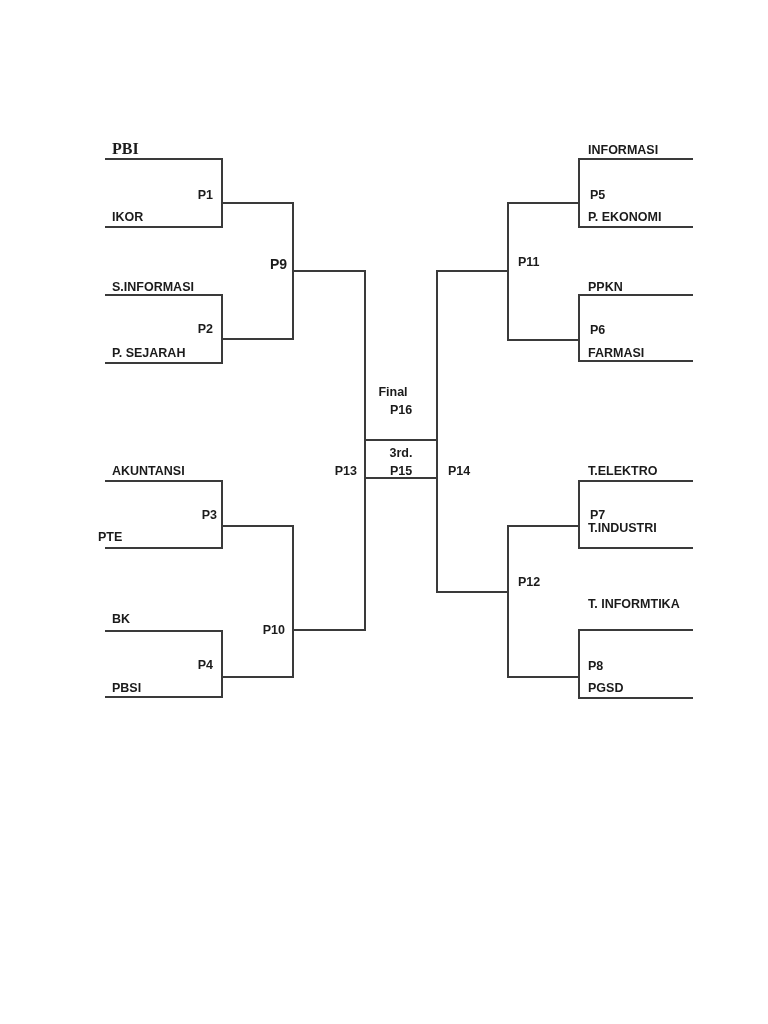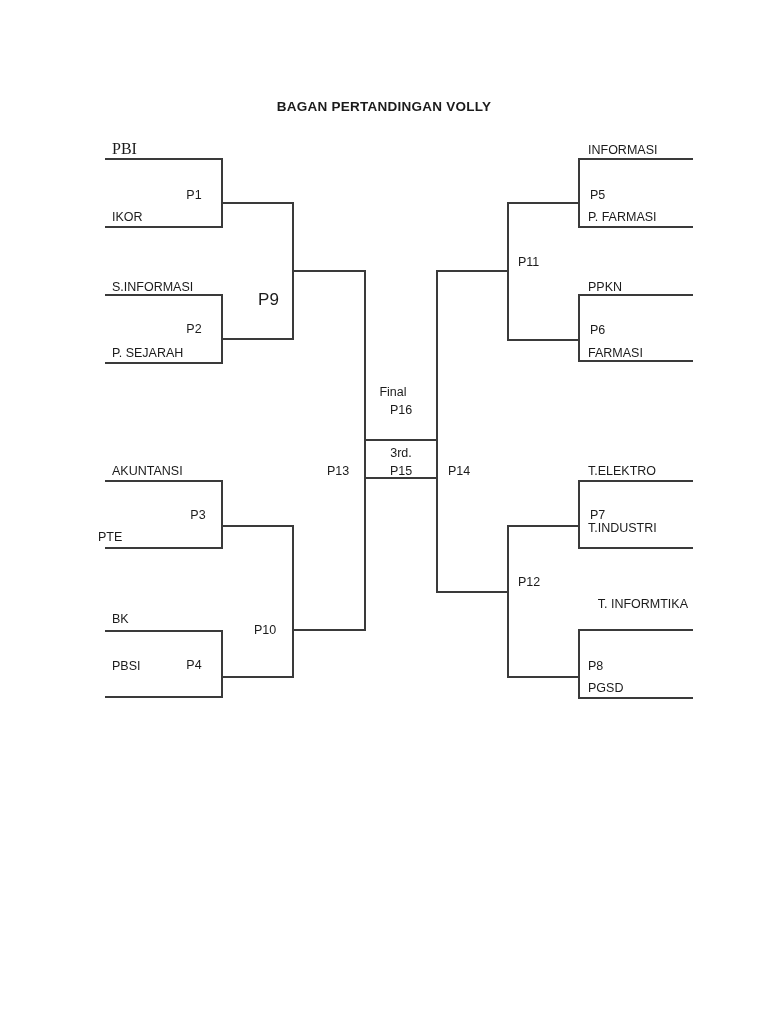--- a/index.html
+++ b/index.html
@@ -17,38 +17,37 @@
   .title{
     position:absolute;left:0;top:99px;width:768px;
     text-align:center;
     font-size:13.5px;font-weight:700;letter-spacing:.25px;
     color:var(--text);
   }
   .hl{position:absolute;height:2px;background:var(--line);}
   .vl{position:absolute;width:2px;background:var(--line);}
   .lbl{
     position:absolute;
-    font-size:12.5px;font-weight:400;color:var(--text);
+    font-size:12.5px;font-weight:700;color:var(--text);
     white-space:nowrap;line-height:14px;
   }
   .lbl.serif{
     font-family:"Liberation Serif", serif;
     font-size:16px;line-height:16px;
   }
-  .lbl.ra{text-align:center;}
+  .lbl.ra{text-align:right;}
   .lbl.ctr{text-align:center;white-space:normal;}
-  .lbl.small{font-size:17px;margin-top:36px;}
-  .lbl.wrap{white-space:normal;line-height:18px;text-align:right;}
+  .lbl.small{font-size:14px;}
+  .lbl.wrap{white-space:normal;line-height:18px;}
 </style>
 </head>
 <body>
 
 <div class="page">
 
-  <div class="title">BAGAN PERTANDINGAN VOLLY</div>
 
   <div class="hl" style="left:105px;top:158px;width:118px"></div>
   <div class="hl" style="left:105px;top:226px;width:118px"></div>
   <div class="hl" style="left:105px;top:294px;width:118px"></div>
   <div class="hl" style="left:105px;top:362px;width:118px"></div>
   <div class="hl" style="left:105px;top:480px;width:118px"></div>
   <div class="hl" style="left:105px;top:547px;width:118px"></div>
   <div class="hl" style="left:105px;top:630px;width:118px"></div>
   <div class="hl" style="left:105px;top:696px;width:118px"></div>
 
@@ -100,21 +99,21 @@
   <div class="hl" style="left:578px;top:629px;width:115px"></div>
   <div class="hl" style="left:578px;top:697px;width:115px"></div>
 
   <div class="lbl serif" style="left:112px;top:141px">PBI</div>
   <div class="lbl" style="left:112px;top:210px">IKOR</div>
   <div class="lbl" style="left:112px;top:280px">S.INFORMASI</div>
   <div class="lbl" style="left:112px;top:346px">P. SEJARAH</div>
   <div class="lbl" style="left:112px;top:464px">AKUNTANSI</div>
   <div class="lbl" style="left:98px;top:530px">PTE</div>
   <div class="lbl" style="left:112px;top:612px">BK</div>
-  <div class="lbl" style="left:112px;top:659px">PBSI</div>
+  <div class="lbl" style="left:112px;top:681px">PBSI</div>
 
   <div class="lbl ra" style="left:175px;top:188px;width:38px">P1</div>
   <div class="lbl ra" style="left:175px;top:322px;width:38px">P2</div>
   <div class="lbl ra" style="left:179px;top:508px;width:38px">P3</div>
   <div class="lbl ra" style="left:175px;top:658px;width:38px">P4</div>
 
   <div class="lbl ra small" style="left:250px;top:257px;width:37px">P9</div>
   <div class="lbl ra" style="left:245px;top:623px;width:40px">P10</div>
   <div class="lbl ra" style="left:319px;top:464px;width:38px">P13</div>
 
@@ -122,21 +121,21 @@
   <div class="lbl ctr" style="left:366px;top:403px;width:70px">P16</div>
   <div class="lbl ctr" style="left:366px;top:446px;width:70px">3rd.</div>
   <div class="lbl ctr" style="left:366px;top:464px;width:70px">P15</div>
 
   <div class="lbl" style="left:448px;top:464px">P14</div>
   <div class="lbl" style="left:518px;top:255px">P11</div>
   <div class="lbl" style="left:518px;top:575px">P12</div>
 
   <div class="lbl" style="left:588px;top:143px">INFORMASI</div>
   <div class="lbl" style="left:590px;top:188px">P5</div>
-  <div class="lbl" style="left:588px;top:210px">P. FARMASI</div>
+  <div class="lbl" style="left:588px;top:210px">P. EKONOMI</div>
   <div class="lbl" style="left:588px;top:280px">PPKN</div>
   <div class="lbl" style="left:590px;top:323px">P6</div>
   <div class="lbl" style="left:588px;top:346px">FARMASI</div>
   <div class="lbl" style="left:588px;top:464px">T.ELEKTRO</div>
   <div class="lbl" style="left:590px;top:508px">P7</div>
   <div class="lbl" style="left:588px;top:521px">T.INDUSTRI</div>
   <div class="lbl wrap" style="left:588px;top:595px;width:100px">T. INFORMTIKA</div>
   <div class="lbl" style="left:588px;top:659px">P8</div>
   <div class="lbl" style="left:588px;top:681px">PGSD</div>
 

